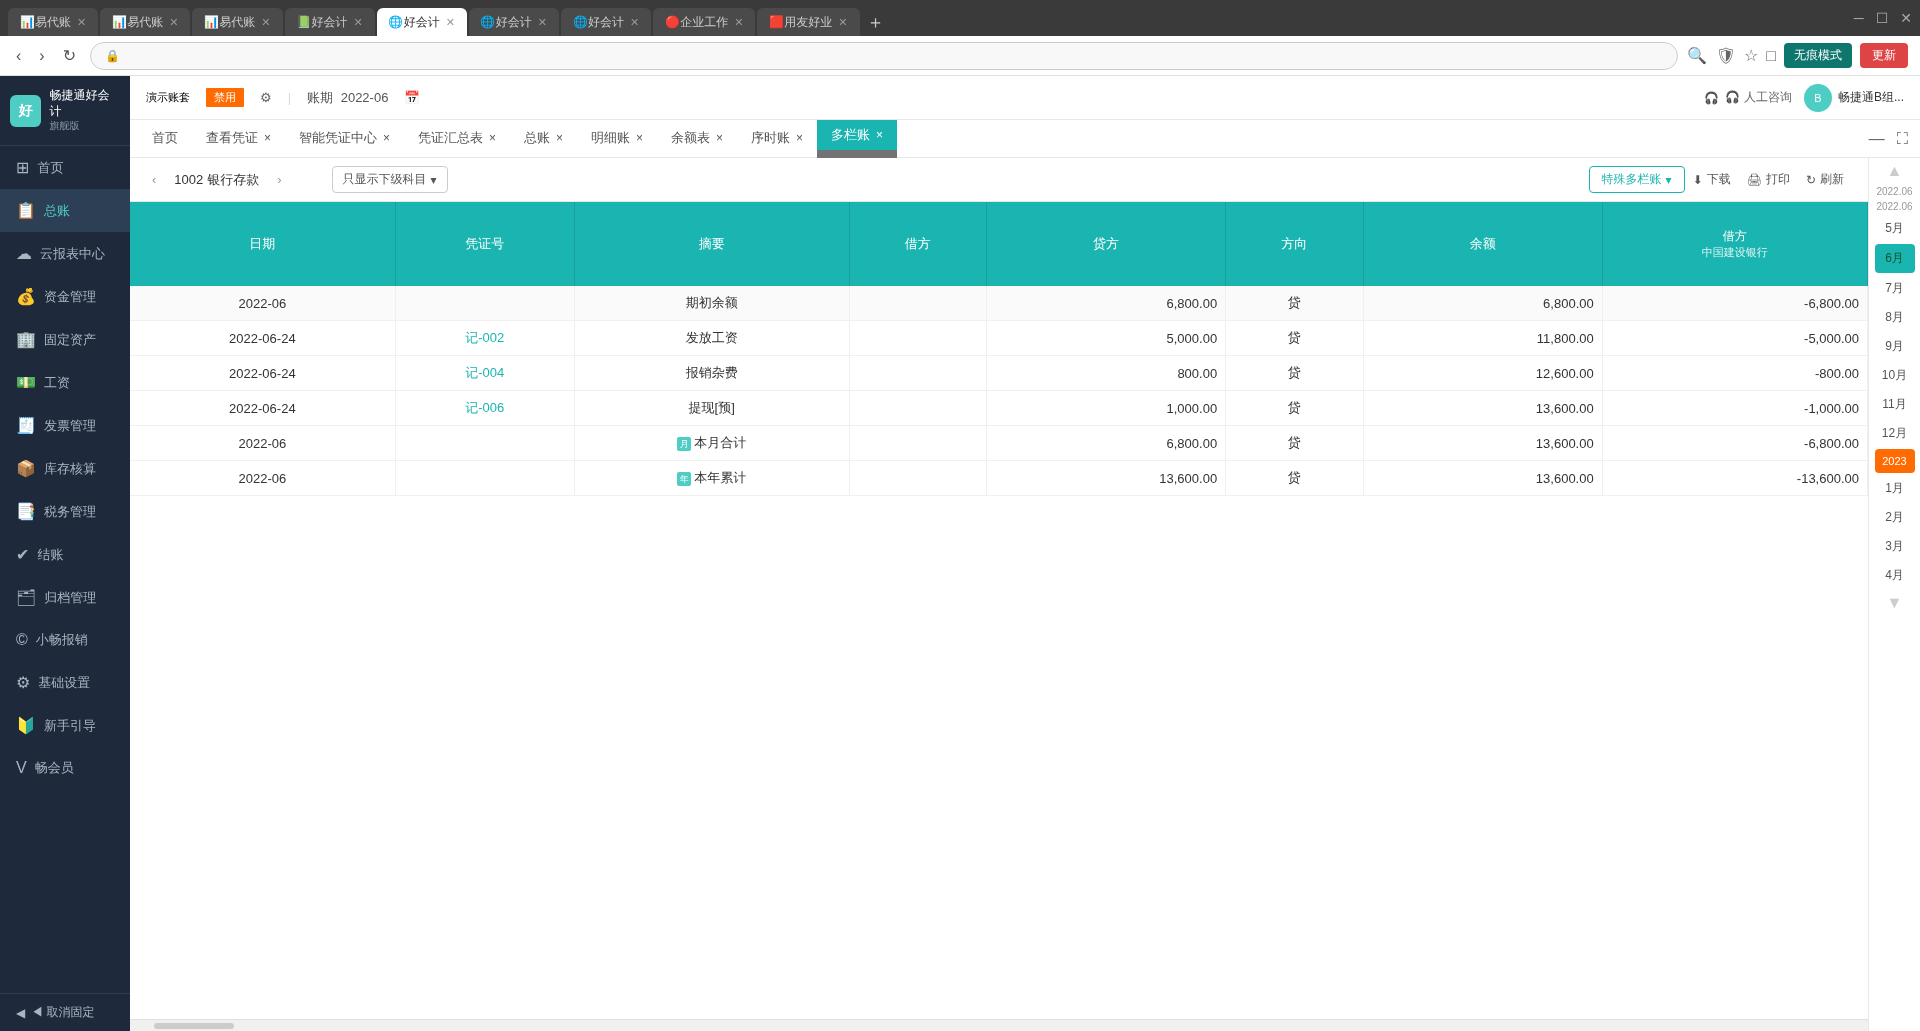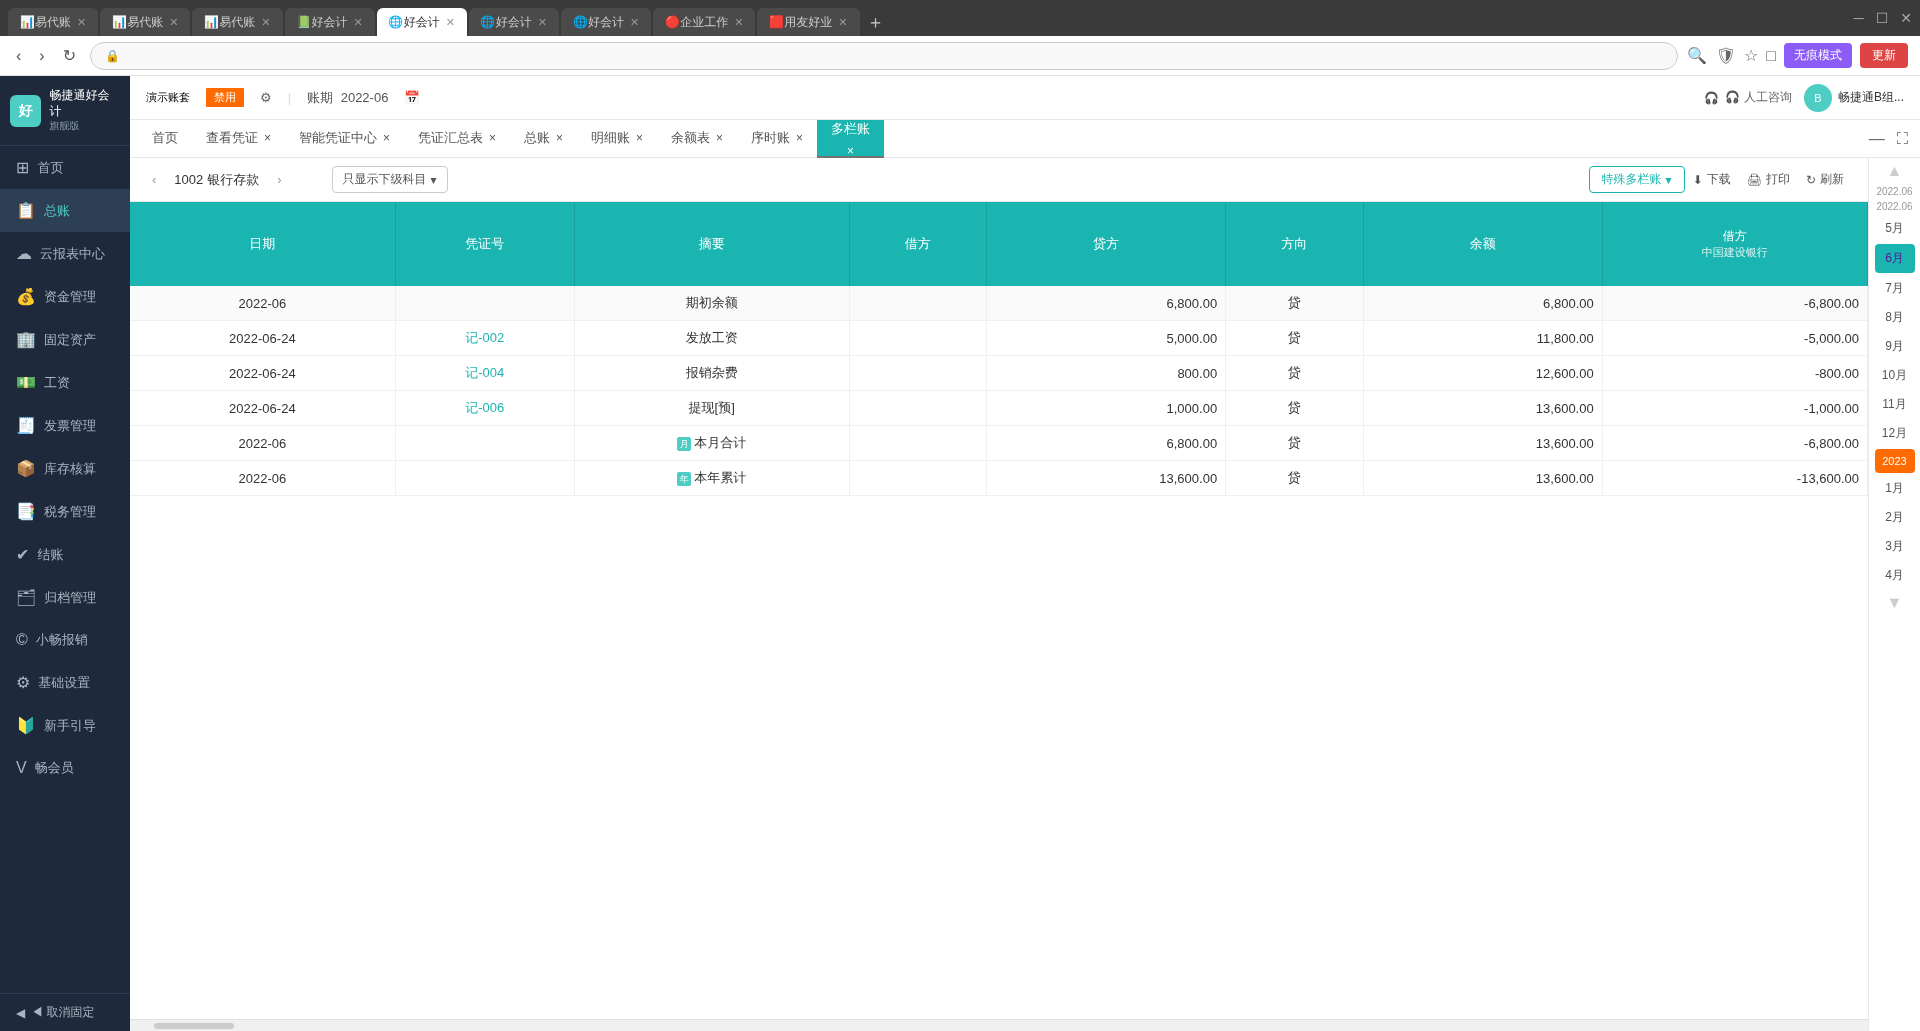--- a/index.html
+++ b/index.html
@@ -12,21 +12,21 @@
     .tab-close { margin-left: 6px; cursor: pointer; color: #999; font-size: 11px; }
     .tab-add { width: 28px; height: 28px; display: flex; align-items: center; justify-content: center; color: #ccc; font-size: 18px; cursor: pointer; }
     .browser-controls { display: flex; align-items: center; gap: 12px; margin-left: auto; color: #ccc; font-size: 14px; }
 
     
     .address-bar { background: #fff; height: 40px; display: flex; align-items: center; padding: 0 12px; gap: 10px; border-bottom: 1px solid #e0e0e0; }
     .nav-btn { color: #555; font-size: 16px; cursor: pointer; padding: 4px; }
     .url-bar { flex: 1; height: 28px; border: 1px solid #ccc; border-radius: 14px; padding: 0 14px; font-size: 12px; color: #333; background: #f8f8f8; display: flex; align-items: center; }
     .address-actions { display: flex; align-items: center; gap: 8px; color: #666; }
     .update-btn { background: #d44; color: #fff; padding: 4px 12px; border-radius: 4px; font-size: 12px; cursor: pointer; }
-    .no-trace-btn { background: #8b5cf6; color: #fff; padding: 4px 10px; border-radius: 4px; font-size: 12px; cursor: pointer; }
+    .no-trace-btn { background: #0f766e; color: #fff; padding: 4px 10px; border-radius: 4px; font-size: 12px; cursor: pointer; }
 
     
     .app-layout { display: flex; height: calc(1031px - 76px); }
 
     
     .sidebar { width: 130px; background: #1e2a3b; color: #fff; display: flex; flex-direction: column; overflow: hidden; }
     .sidebar-brand { padding: 12px 10px; display: flex; align-items: center; gap: 8px; border-bottom: 1px solid #2d3f55; }
     .brand-logo { width: 32px; height: 32px; background: #4ecdc4; border-radius: 6px; display: flex; align-items: center; justify-content: center; font-size: 14px; font-weight: bold; color: #fff; }
     .brand-name { font-size: 12px; color: #fff; line-height: 1.3; }
     .brand-sub { font-size: 10px; color: #8899aa; }
@@ -44,21 +44,21 @@
     .demo-tag { background: #ff6b00; color: #fff; font-size: 11px; padding: 2px 8px; border-radius: 1px; }
     .settings-icon { color: #666; cursor: pointer; }
     .top-bar-right { margin-left: auto; display: flex; align-items: center; gap: 12px; }
     .consultant-btn { display: flex; align-items: center; gap: 4px; color: #666; font-size: 12px; cursor: pointer; }
     .user-avatar { width: 28px; height: 28px; background: #4ecdc4; border-radius: 50%; display: flex; align-items: center; justify-content: center; font-size: 11px; color: #fff; }
     .user-name { font-size: 12px; color: #333; }
 
     
     .tab-bar { background: #fff; height: 38px; display: flex; align-items: center; border-bottom: 1px solid #e8e8e8; padding-left: 8px; }
     .page-tab { height: 38px; padding: 0 14px; display: flex; align-items: center; gap: 6px; font-size: 13px; color: #555; cursor: pointer; border-bottom: 2px solid transparent; white-space: nowrap; }
-    .page-tab.active { color: #1ab5b0; border-bottom: 2px solid #737373; background: #1ab5b0; color: #fff; flex-direction: column; }
+    .page-tab.active { color: #1ab5b0; border-bottom: 8px solid #737373; background: #1ab5b0; color: #fff; }
     .page-tab-close { font-size: 12px; color: inherit; }
     .tab-bar-actions { margin-left: auto; display: flex; align-items: center; gap: 4px; padding-right: 8px; }
     .tab-action-btn { color: #666; font-size: 16px; cursor: pointer; padding: 4px; }
 
     
     .content-area { flex: 1; overflow: hidden; display: flex; }
 
     
     .ledger-wrapper { flex: 1; overflow: hidden; display: flex; flex-direction: column; padding: 0; background: #fff; }
 
@@ -80,21 +80,21 @@
     .th-sub { font-size: 11px; color: rgba(255,255,255,0.85); }
     .ledger-table td { padding: 8px 8px; text-align: center; border-bottom: 1px solid #f0f0f0; border-right: 1px solid #f0f0f0; font-size: 13px; color: #333; }
     .ledger-table td.right { text-align: right; }
     .ledger-table td.link { color: #1ab5b0; cursor: pointer; }
     .ledger-table tbody tr:first-child td { background: #fafafa; }
     .summary-icon { display: inline-block; width: 14px; height: 14px; background: #4ecdc4; color: #fff; font-size: 9px; border-radius: 2px; text-align: center; line-height: 14px; margin-right: 3px; }
 
     
     .calendar-panel { width: 52px; background: #fff; border-left: 1px solid #e8e8e8; display: flex; flex-direction: column; align-items: center; overflow-y: auto; }
     .calendar-panel .month-item { width: 44px; text-align: center; padding: 6px 0; font-size: 12px; color: #555; cursor: pointer; }
-    .calendar-panel .month-item.active { background: #1ab5b0; color: #4c1d95; border-radius: 4px; margin: 1px 14px; width: 40px; }
+    .calendar-panel .month-item.active { background: #1ab5b0; color: #14532d; border-radius: 4px; margin: 1px 14px; width: 40px; }
     .calendar-panel .month-item.year-2023 { background: #ff6b00; color: #fff; font-size: 11px; border-radius: 4px; margin: 1px 2px; width: 40px; }
     .cal-scroll-btn { color: #ccc; font-size: 16px; cursor: pointer; padding: 4px; }
 
     
     .h-scroll { height: 12px; background: #f0f0f0; border-top: 1px solid #e0e0e0; display: flex; align-items: center; padding: 0 4px; }
     .h-scroll-thumb { height: 6px; width: 80px; background: #ccc; border-radius: 3px; margin-left: 20px; }
   </style>
 </head>
 <body>
 

